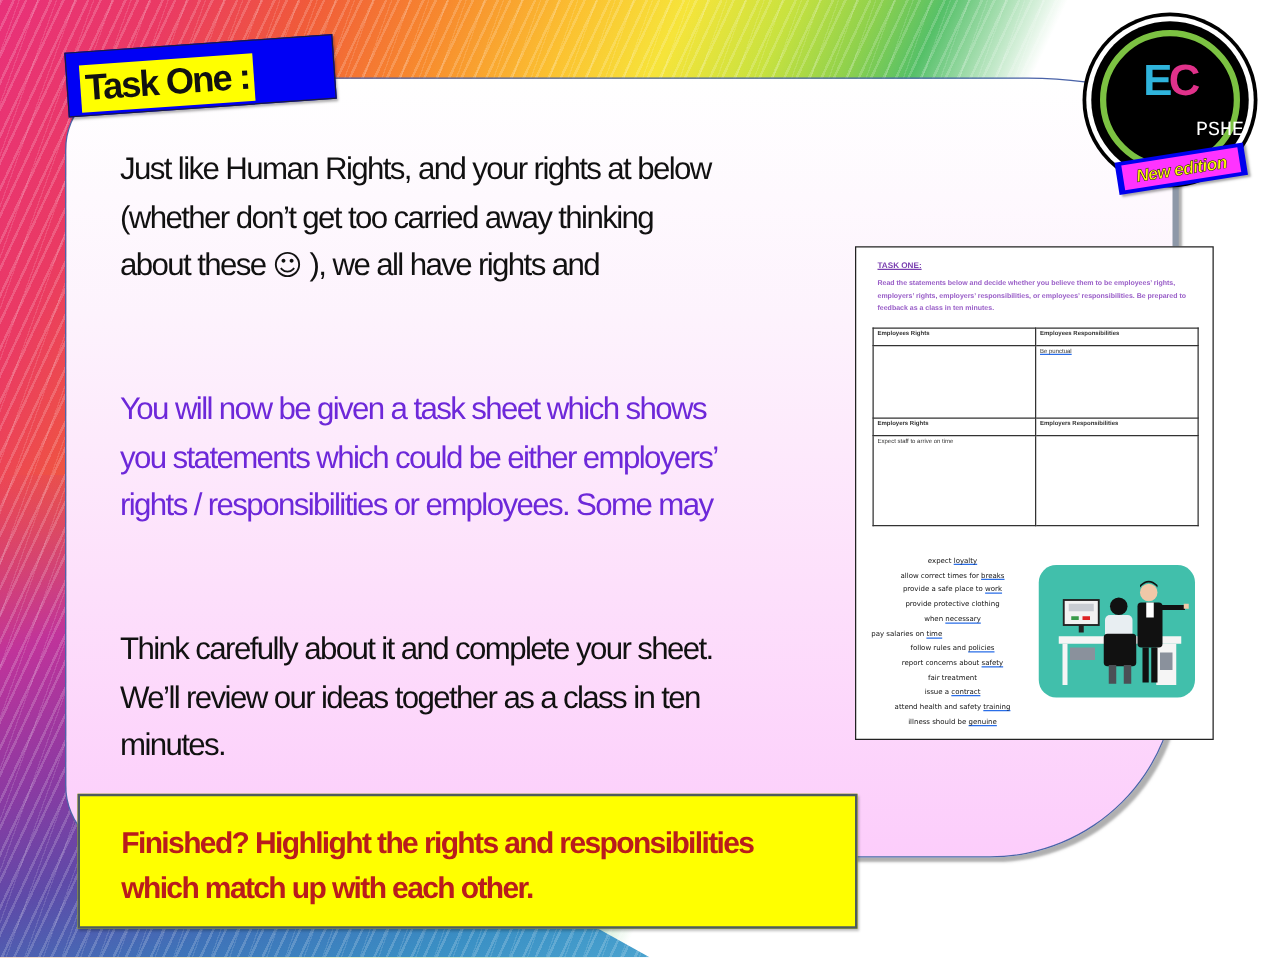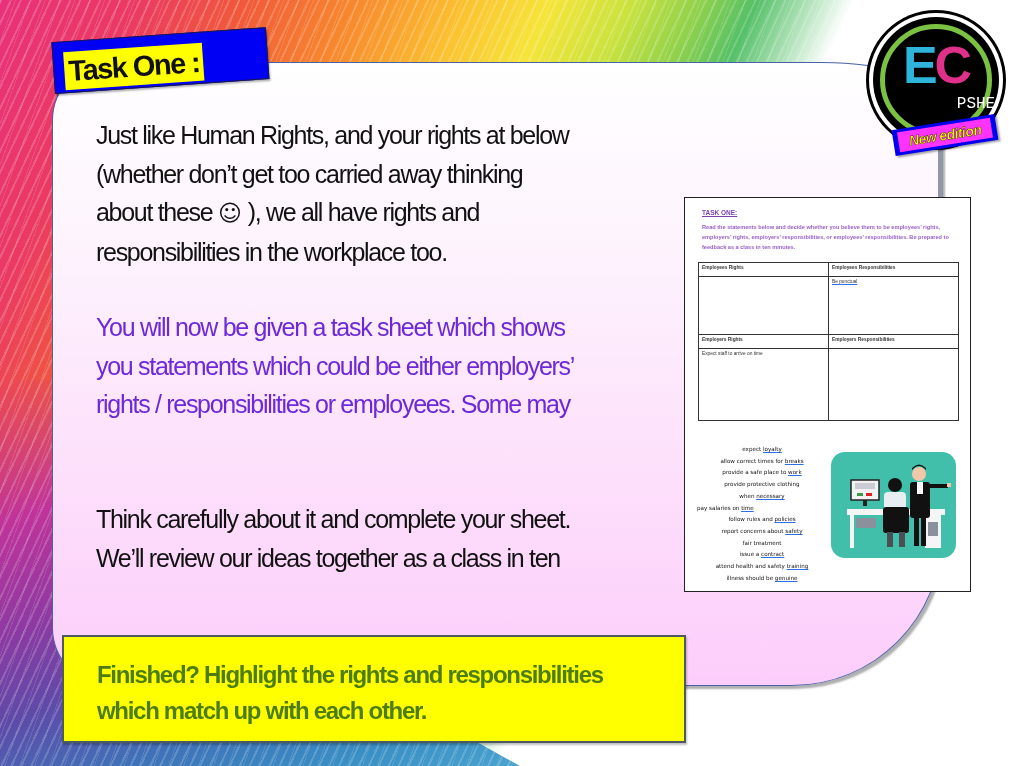--- a/index.html
+++ b/index.html
@@ -64,37 +64,37 @@
 
   
   .finished-box {
     position: absolute; left: 62px; top: 635px; width: 620px; height: 104px;
     background: #ffff00; border: 2px solid #4d5b5f;
     box-shadow: 1px 2px 2px rgba(0,0,0,0.25);
   }
   .finished-box p {
     margin: 0; position: absolute; left: 33px; top: 20px; width: 580px;
     font-family: "Liberation Sans", sans-serif; font-weight: bold;
-    font-size: 24px; line-height: 36px; letter-spacing: -1.3px; color: #4d7c0f;
+    font-size: 24px; line-height: 36px; letter-spacing: -1.3px; color: #b91c1c;
   }
 
   
   .logo {
     position: absolute; left: 873px; top: 17px; width: 126px; height: 126px;
     border-radius: 50%; background: #000;
     box-shadow: 0 0 0 4px #fff, 0 0 0 7px #000, 2px 3px 4px rgba(0,0,0,0.4);
   }
   .logo-ring {
     position: absolute; left: 7px; top: 7px; width: 112px; height: 112px;
     border-radius: 50%; border: 5px solid #7cc242; box-sizing: border-box; background: #000;
   }
   .logo-ec {
     position: absolute; left: 0; top: 22px; width: 126px; text-align: center;
     font-family: "Liberation Sans", sans-serif; font-weight: bold;
-    font-size: 52px; line-height: 52px; letter-spacing: -3px;
+    font-size: 35px; line-height: 52px; letter-spacing: -3px;
   }
   .logo-ec .e { color: #2fb4dc; }
   .logo-ec .c { color: #e0318a; }
   .logo-pshe {
     position: absolute; left: 0; top: 78px; width: 126px; text-align: center;
     font-family: Liberation Mono, monospace; color: #fff; font-size: 16px; letter-spacing: 0; padding-left: 40px;
   }
   .logo-badge {
     position: absolute; left: 893px; top: 122px; width: 104px; height: 26px;
     background: #0000ee; transform: rotate(-9deg);
@@ -158,32 +158,32 @@
 <div class="panel"></div>
 
 <div class="title-tag">
   <span class="hl">Task One :</span>
 </div>
 
 <div class="body-text" style="top:116px;">
   <div>Just like Human Rights, and your rights at below</div>
   <div>(whether don’t get too carried away thinking</div>
   <div><span>about these </span><span class="smiley">☺</span><span> ), we all have rights and</span></div>
-  <div>responsibilities in the workplace too.</div>
 </div>
 
 <div class="body-text blue" style="top:308px;">
   <div>You will now be given a task sheet which shows</div>
   <div>you statements which could be either employers’</div>
   <div>rights / responsibilities or employees. Some may</div>
 </div>
 
 <div class="body-text" style="top:500px;">
   <div>Think carefully about it and complete your sheet.</div>
   <div>We’ll review our ideas together as a class in ten</div>
+  <div>minutes.</div>
 </div>
 
 <div class="finished-box">
   <p>
     <span style="display:block">Finished? Highlight the rights and responsibilities</span>
     <span style="display:block">which match up with each other.</span>
   </p>
 </div>
 
 <div class="logo-stem"></div>

